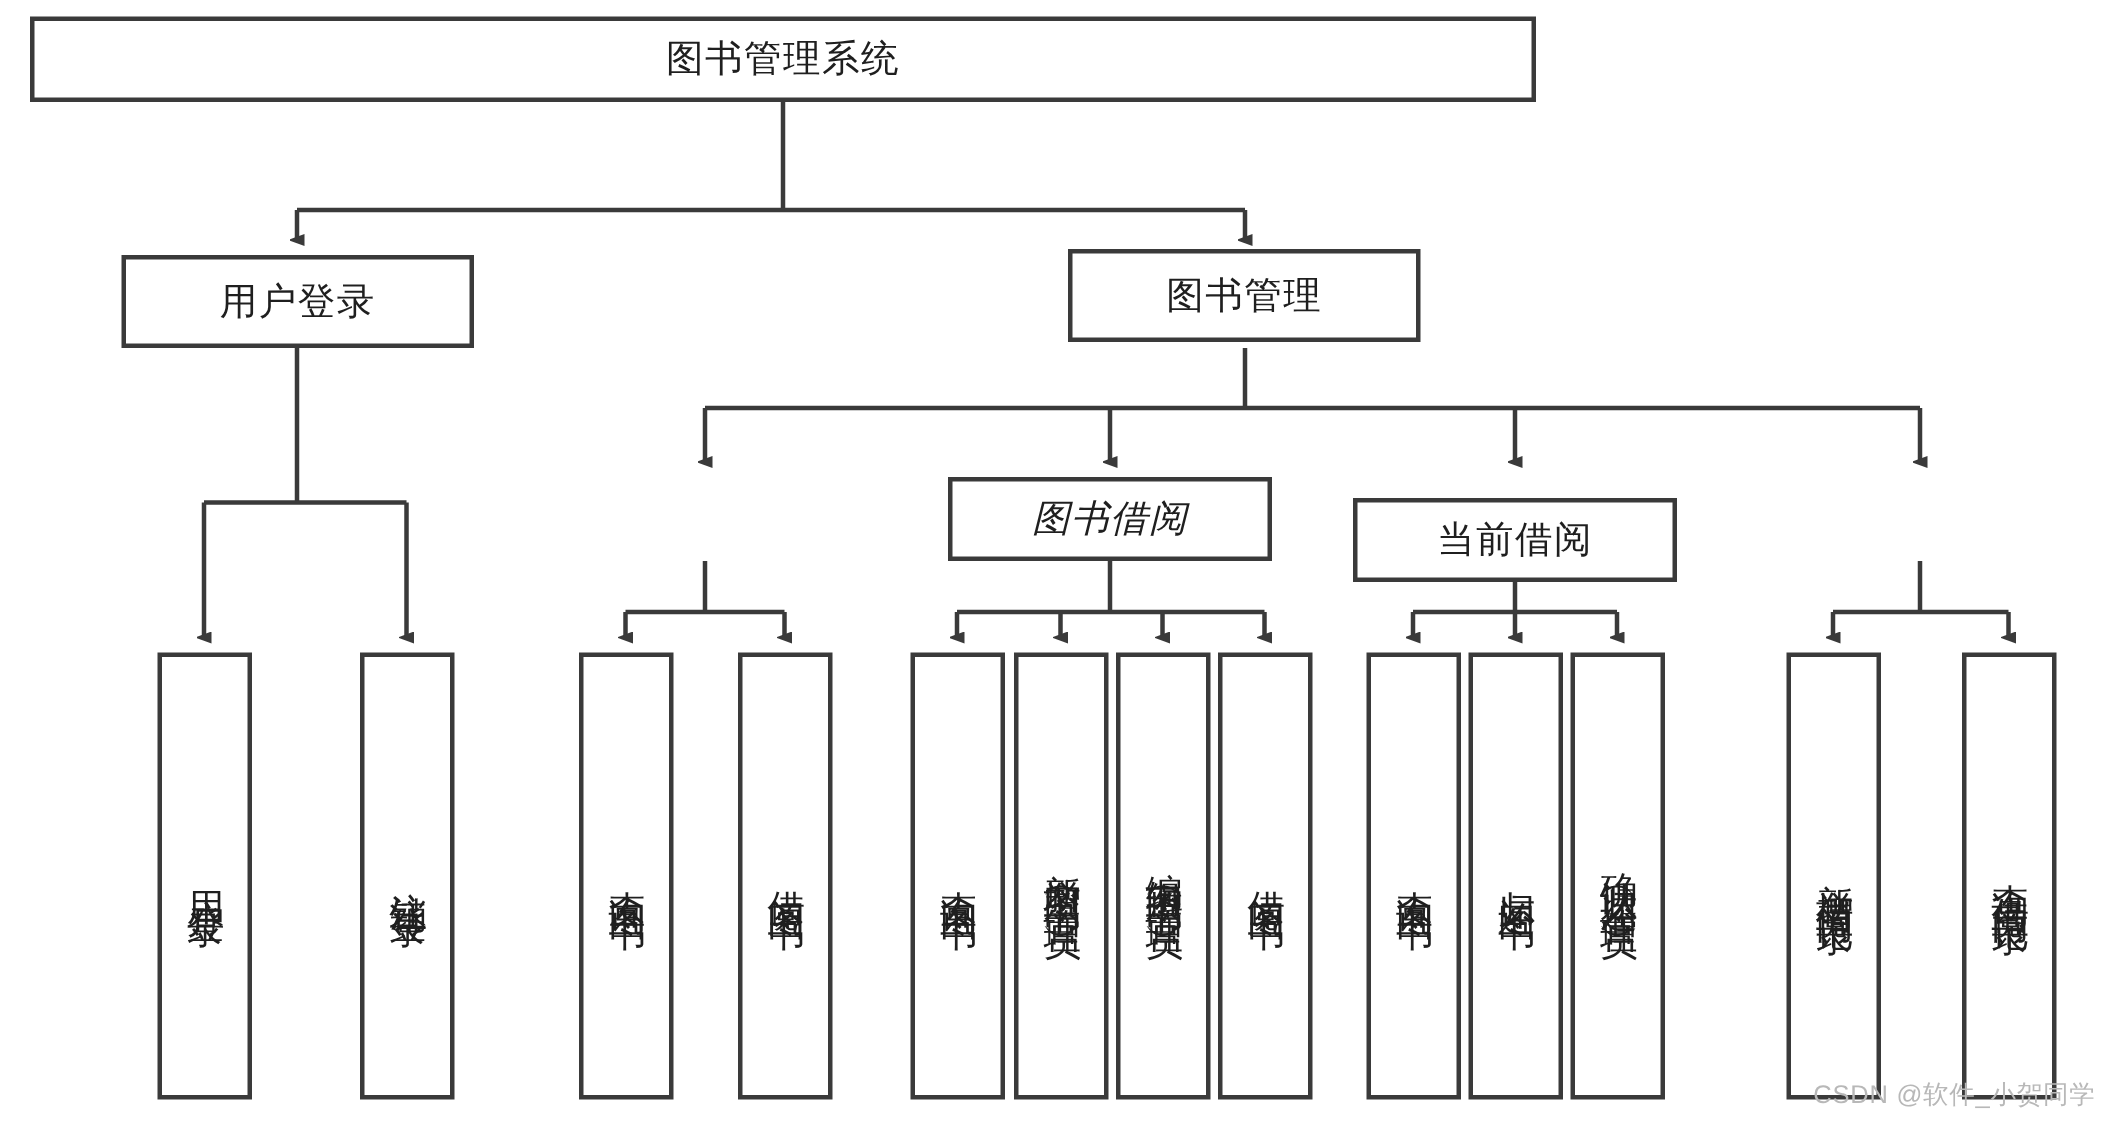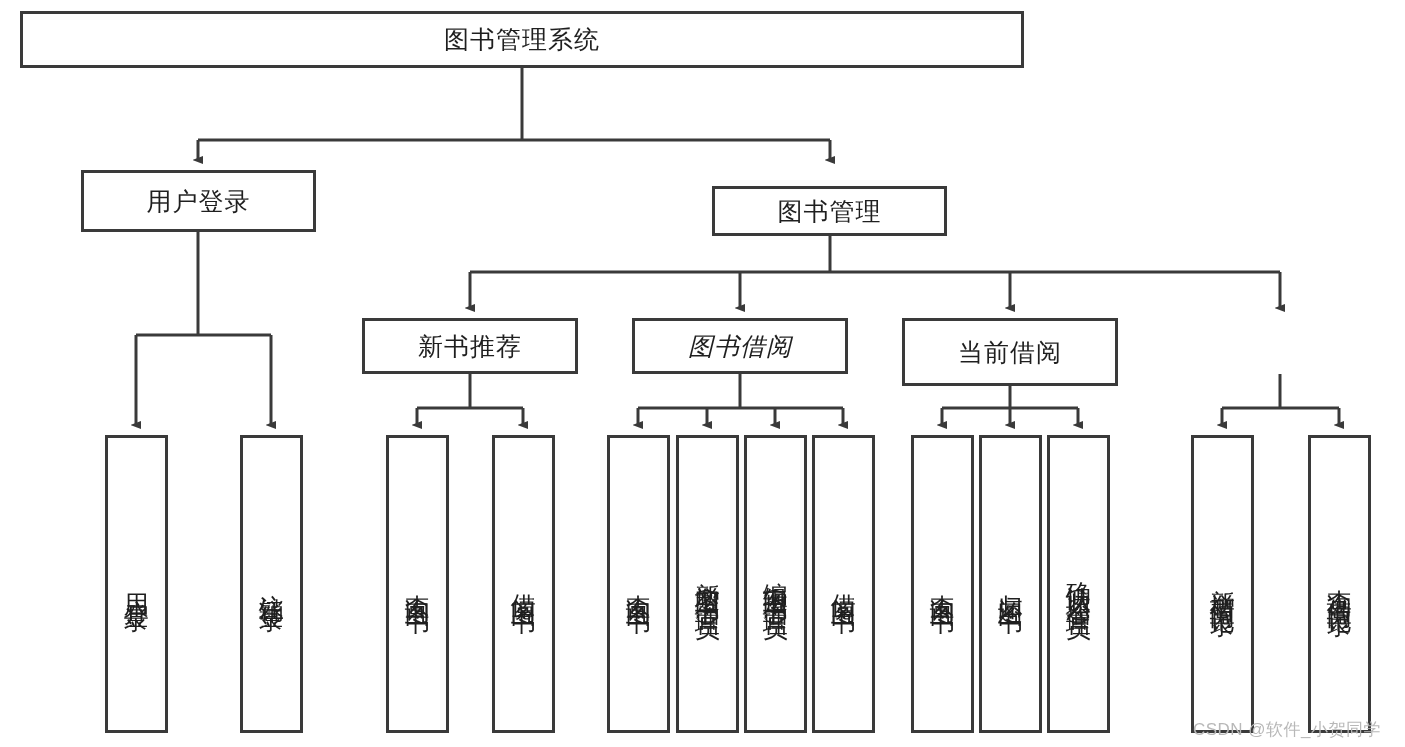--- a/index.html
+++ b/index.html
@@ -5,21 +5,21 @@
   html,body{margin:0;padding:0;background:#ffffff;}
   body{font-family:"Liberation Sans","DejaVu Sans",sans-serif;}
   #canvas{position:relative;width:1405px;height:747px;background:#ffffff;overflow:hidden;}
   #edges{position:absolute;left:0;top:0;width:1405px;height:747px;}
   .node{position:absolute;box-sizing:border-box;background:#ffffff;border:3px solid #3a3a3a;display:flex;align-items:center;justify-content:center;}
   .node .lbl{color:#1f1f1f;line-height:1.05;text-align:left;}
   .h-node .lbl{font-size:25px;letter-spacing:1px;}
   .title-node .lbl{font-size:25px;letter-spacing:1px;}
   .v-node{align-items:center;justify-content:center;}
   .v-node .lbl{font-size:25px;writing-mode:vertical-rl;text-orientation:upright;letter-spacing:5px;white-space:nowrap;}
-  #watermark{position:absolute;right:24px;bottom:6px;font-size:17px;color:#b8b8b8;letter-spacing:0.5px;white-space:nowrap;pointer-events:none;margin-top:36px;}
+  #watermark{position:absolute;right:8px;bottom:6px;font-size:17px;color:#b8b8b8;letter-spacing:0.5px;white-space:nowrap;pointer-events:none;margin-top:36px;}
 </style>
 </head>
 <body>
 
 <div id="canvas">
 
   <svg id="edges" viewBox="0 0 1405 747">
     <defs>
       <marker id="arrow" markerWidth="10" markerHeight="10" refX="4" refY="5" orient="auto" markerUnits="userSpaceOnUse">
         <path d="M0,0 L8,0 L4,11 z" fill="#3a3a3a"></path>
@@ -69,31 +69,28 @@
     </g>
   </svg>
 
   <div class="node h-node title-node" style="left:20px;top:11px;width:1004px;height:57px;">
     <span class="lbl">图书管理系统</span>
   </div>
 
   <div class="node h-node" style="left:81px;top:170px;width:235px;height:62px;">
     <span class="lbl">用户登录</span>
   </div>
-  <div class="node h-node" style="left:712px;top:186px;width:235px;height:50px;">
+  <div class="node h-node" style="left:712px;top:166px;width:235px;height:62px;">
     <span class="lbl">图书管理</span>
   </div>
 
-  <div class="node h-node" style="left:362px;top:318px;width:216px;height:56px;">
-    <span class="lbl">新书推荐</span>
-  </div>
   <div class="node h-node" style="left:632px;top:318px;width:216px;height:56px;font-style:italic;">
     <span class="lbl">图书借阅</span>
   </div>
-  <div class="node h-node" style="left:902px;top:318px;width:216px;height:68px;">
+  <div class="node h-node" style="left:902px;top:332px;width:216px;height:56px;">
     <span class="lbl">当前借阅</span>
   </div>
 
   <div class="node v-node" style="left:105px;top:435px;width:63px;height:298px;">
     <span class="lbl">用户登录</span>
   </div>
   <div class="node v-node" style="left:240px;top:435px;width:63px;height:298px;">
     <span class="lbl">注销登录</span>
   </div>
 

